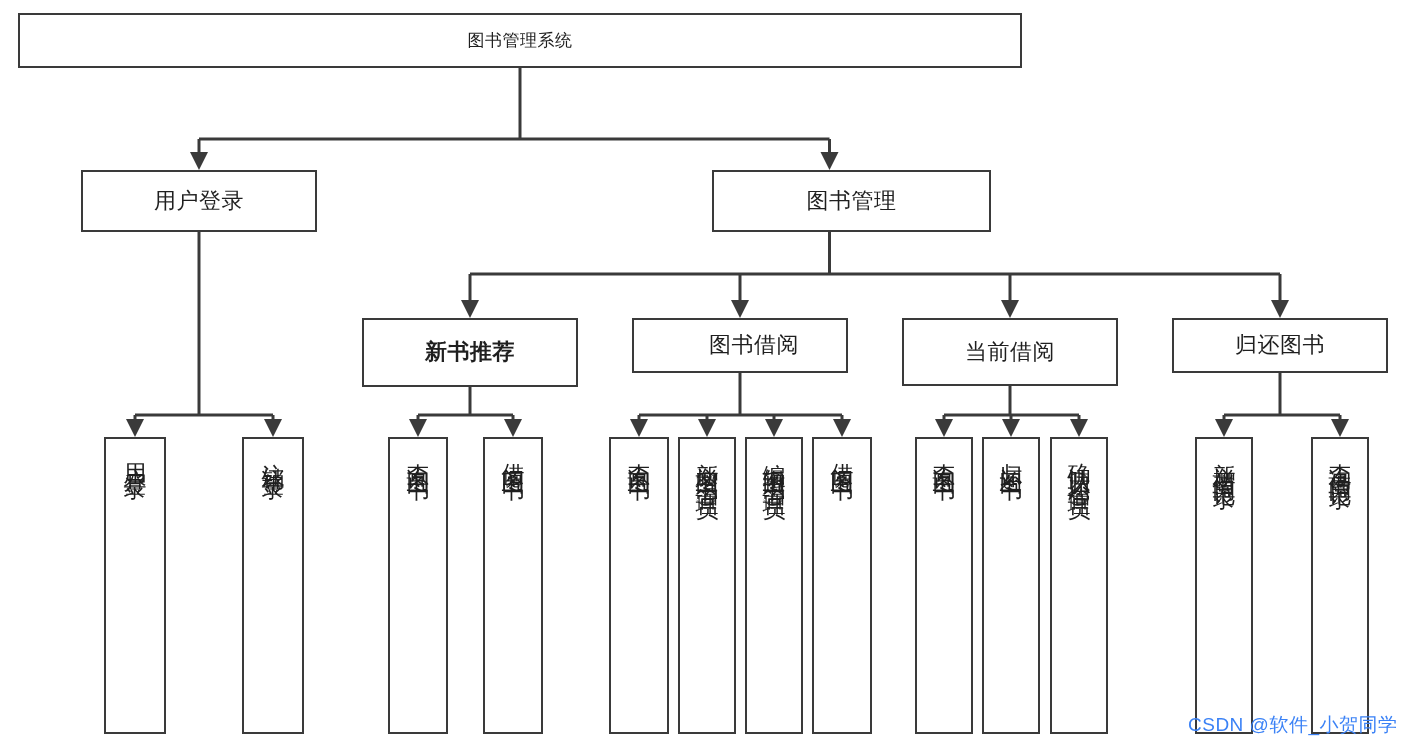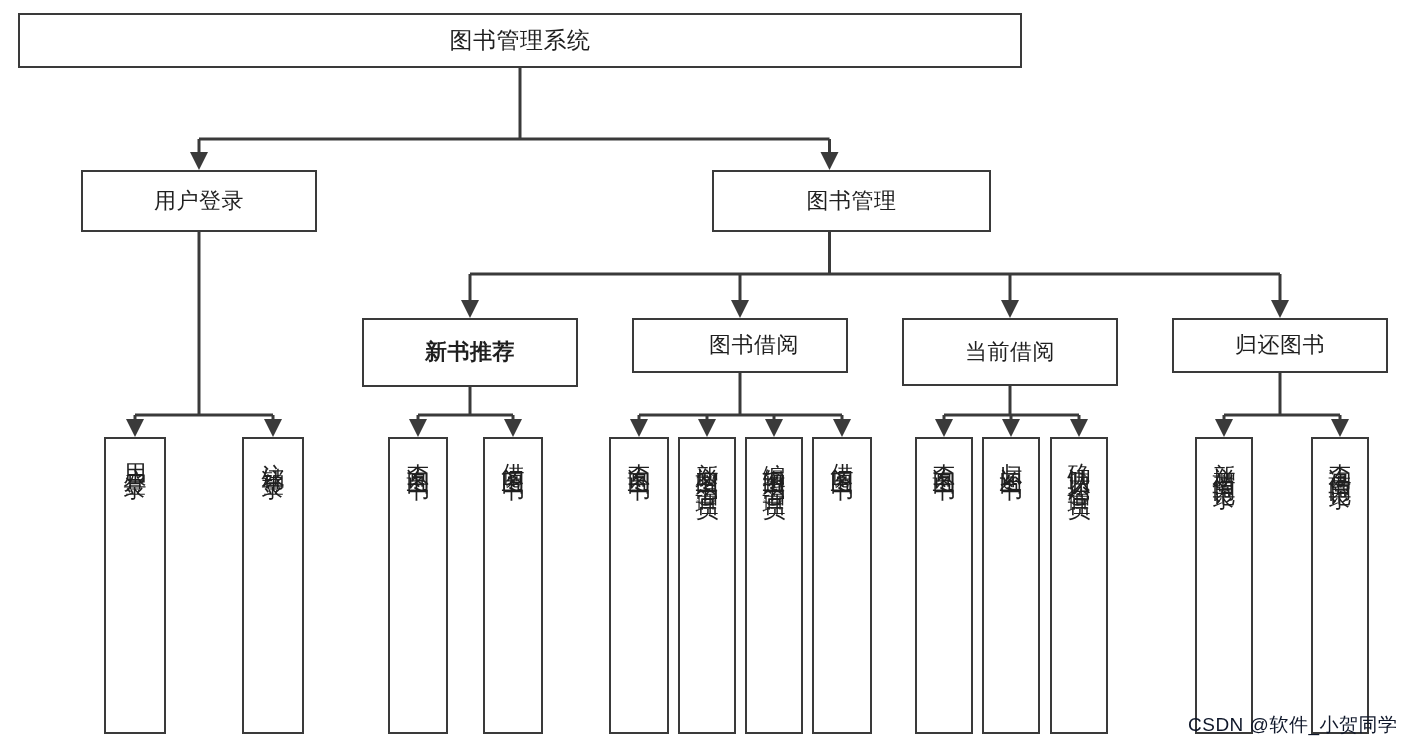--- a/index.html
+++ b/index.html
@@ -39,40 +39,40 @@
   .node-label {
     display: block;
     line-height: 1.12;
     letter-spacing: 0.5px;
     white-space: nowrap;
   }
   .horiz .node-label {
     font-size: 22px;
   }
   .root .node-label {
-    font-size: 23px;
+    font-size: 17px;
   }
   .vert {
     align-items: flex-start;
     justify-content: center;
     padding-top: 6px;
   }
   .vert .node-label {
     writing-mode: vertical-rl;
     text-orientation: upright;
     font-size: 23px;
     letter-spacing: 5px;
     line-height: 1;
   }
   .watermark {
     position: absolute;
     left: 1188px;
     top: 712px;
     font-size: 19px;
-    color: #0f172a;
+    color: #3b82f6;
     white-space: nowrap;
     z-index: 3;
     letter-spacing: 0.5px;
   }
 </style>
 </head>
 <body>
 
 <div id="canvas">
   <svg id="edges" viewBox="0 0 1405 747">

